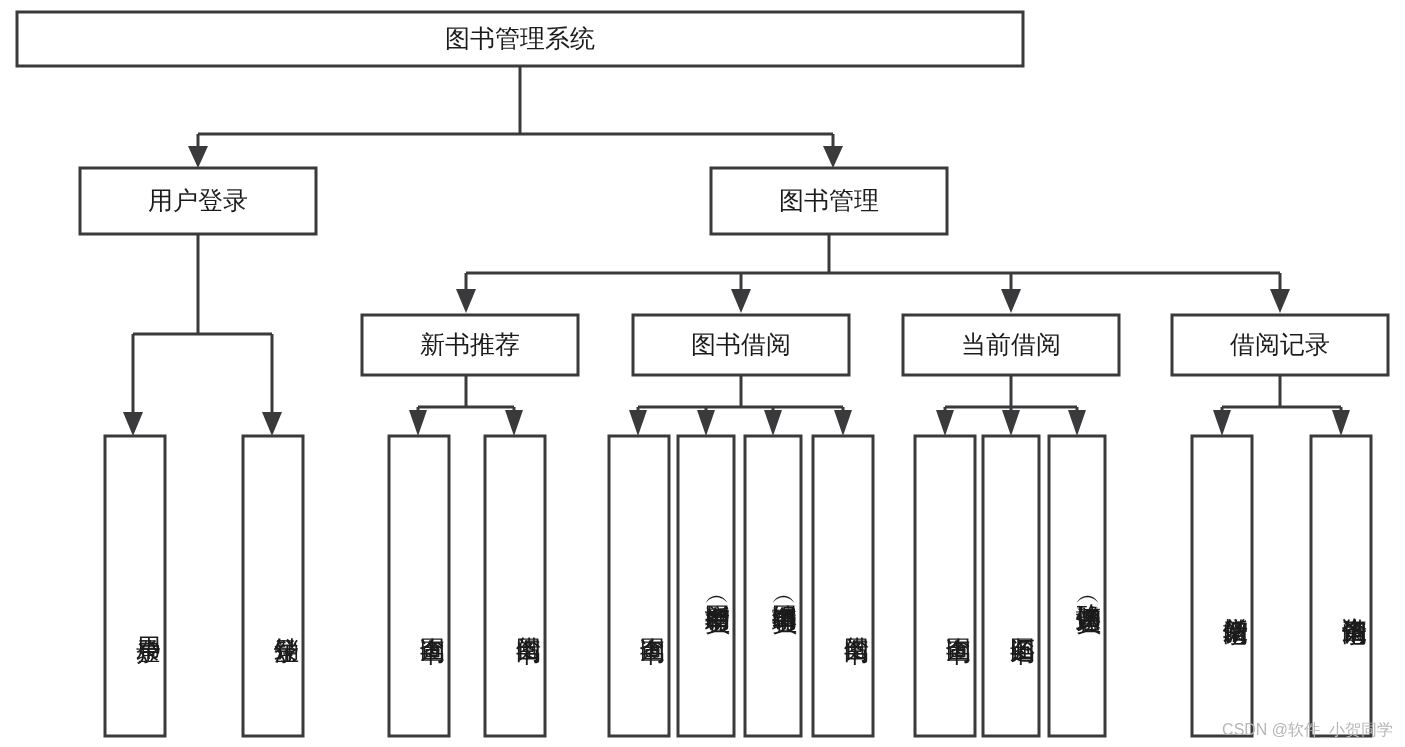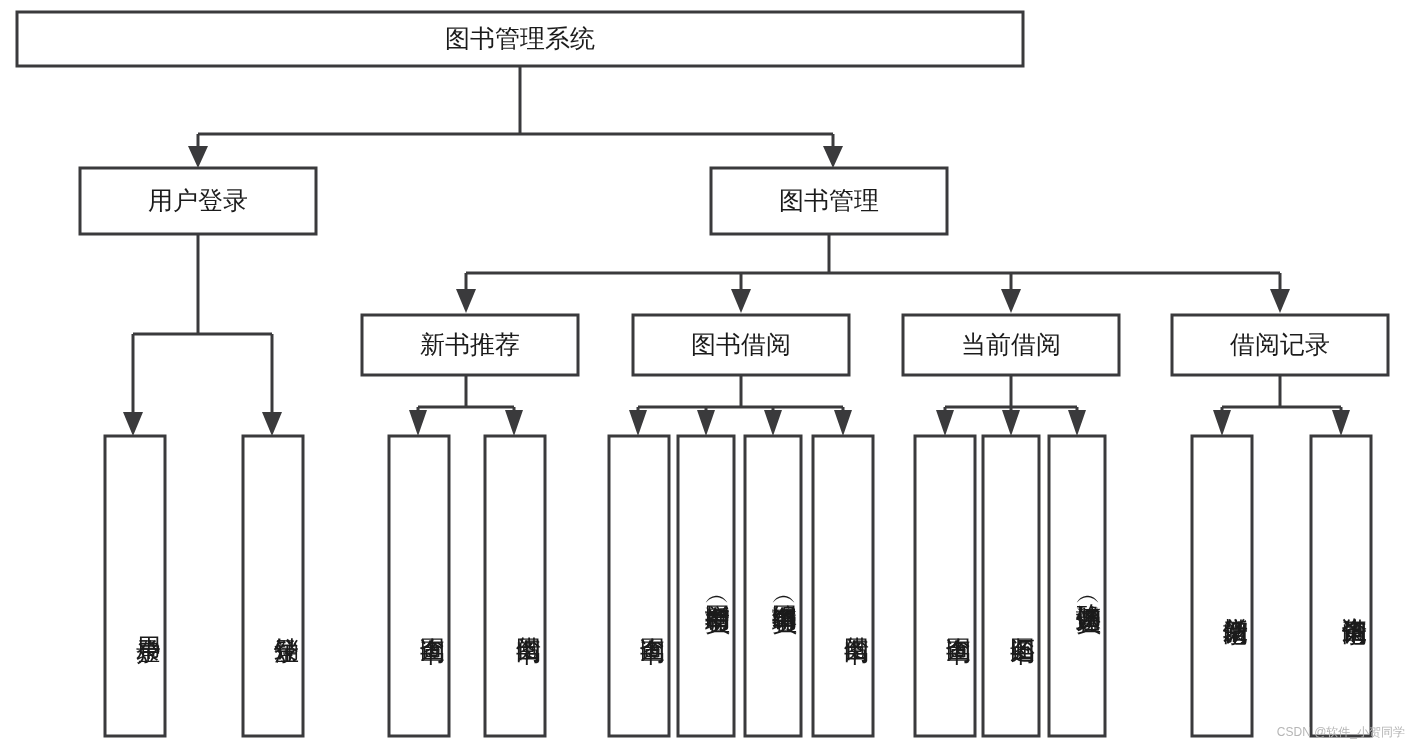--- a/index.html
+++ b/index.html
@@ -56,24 +56,24 @@
     font-size: 25px;
     line-height: 1.08;
     color: #1b1b1b;
     letter-spacing: 1px;
     text-align: center;
     white-space: nowrap;
     pointer-events: none;
   }
   .watermark {
     position: absolute;
-    right: 0;
+    right: 12px;
     bottom: 6px;
     font-family: "Liberation Sans", "DejaVu Sans", sans-serif;
-    font-size: 12px;
+    font-size: 16px;
     color: #b6b6b6;
     white-space: nowrap;
   }
 </style>
 </head>
 <body>
 
 <div id="diagram-root">
 
   <svg class="flow" viewBox="0 0 1405 747">

